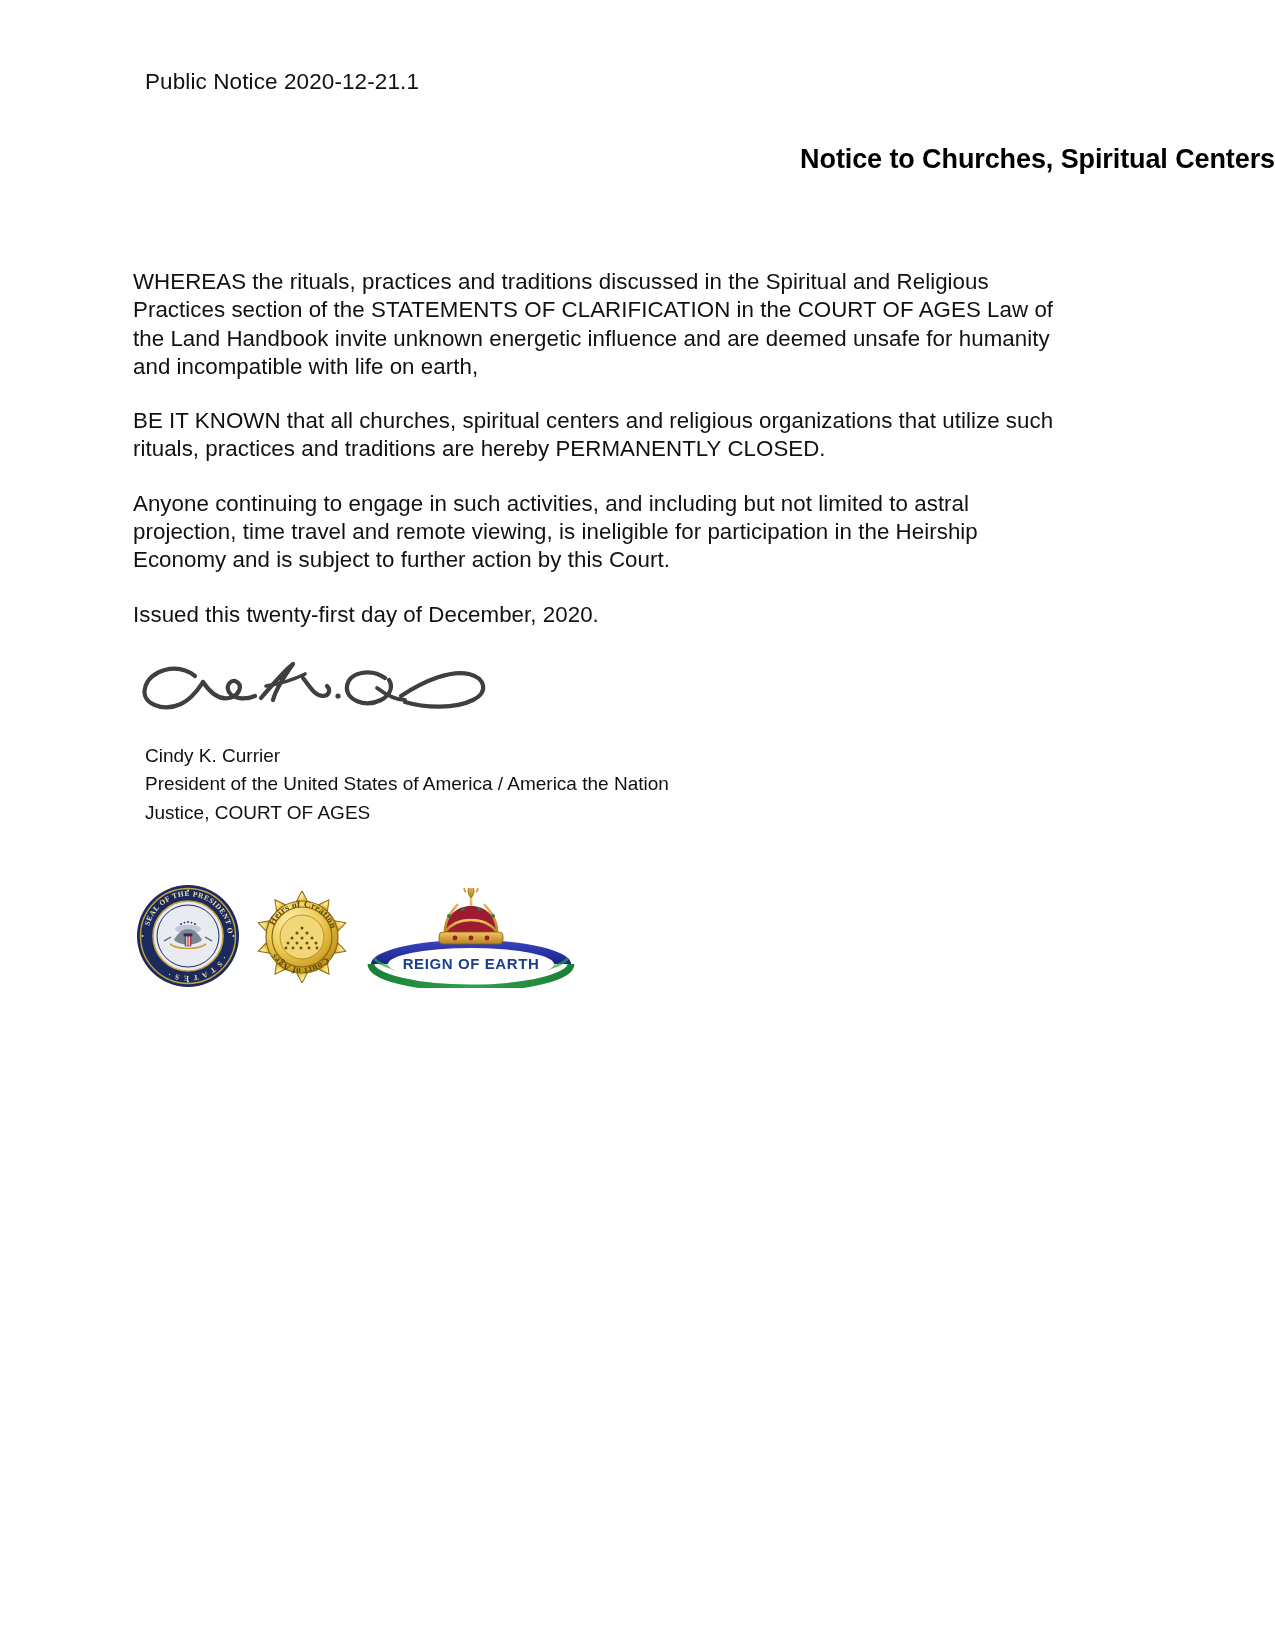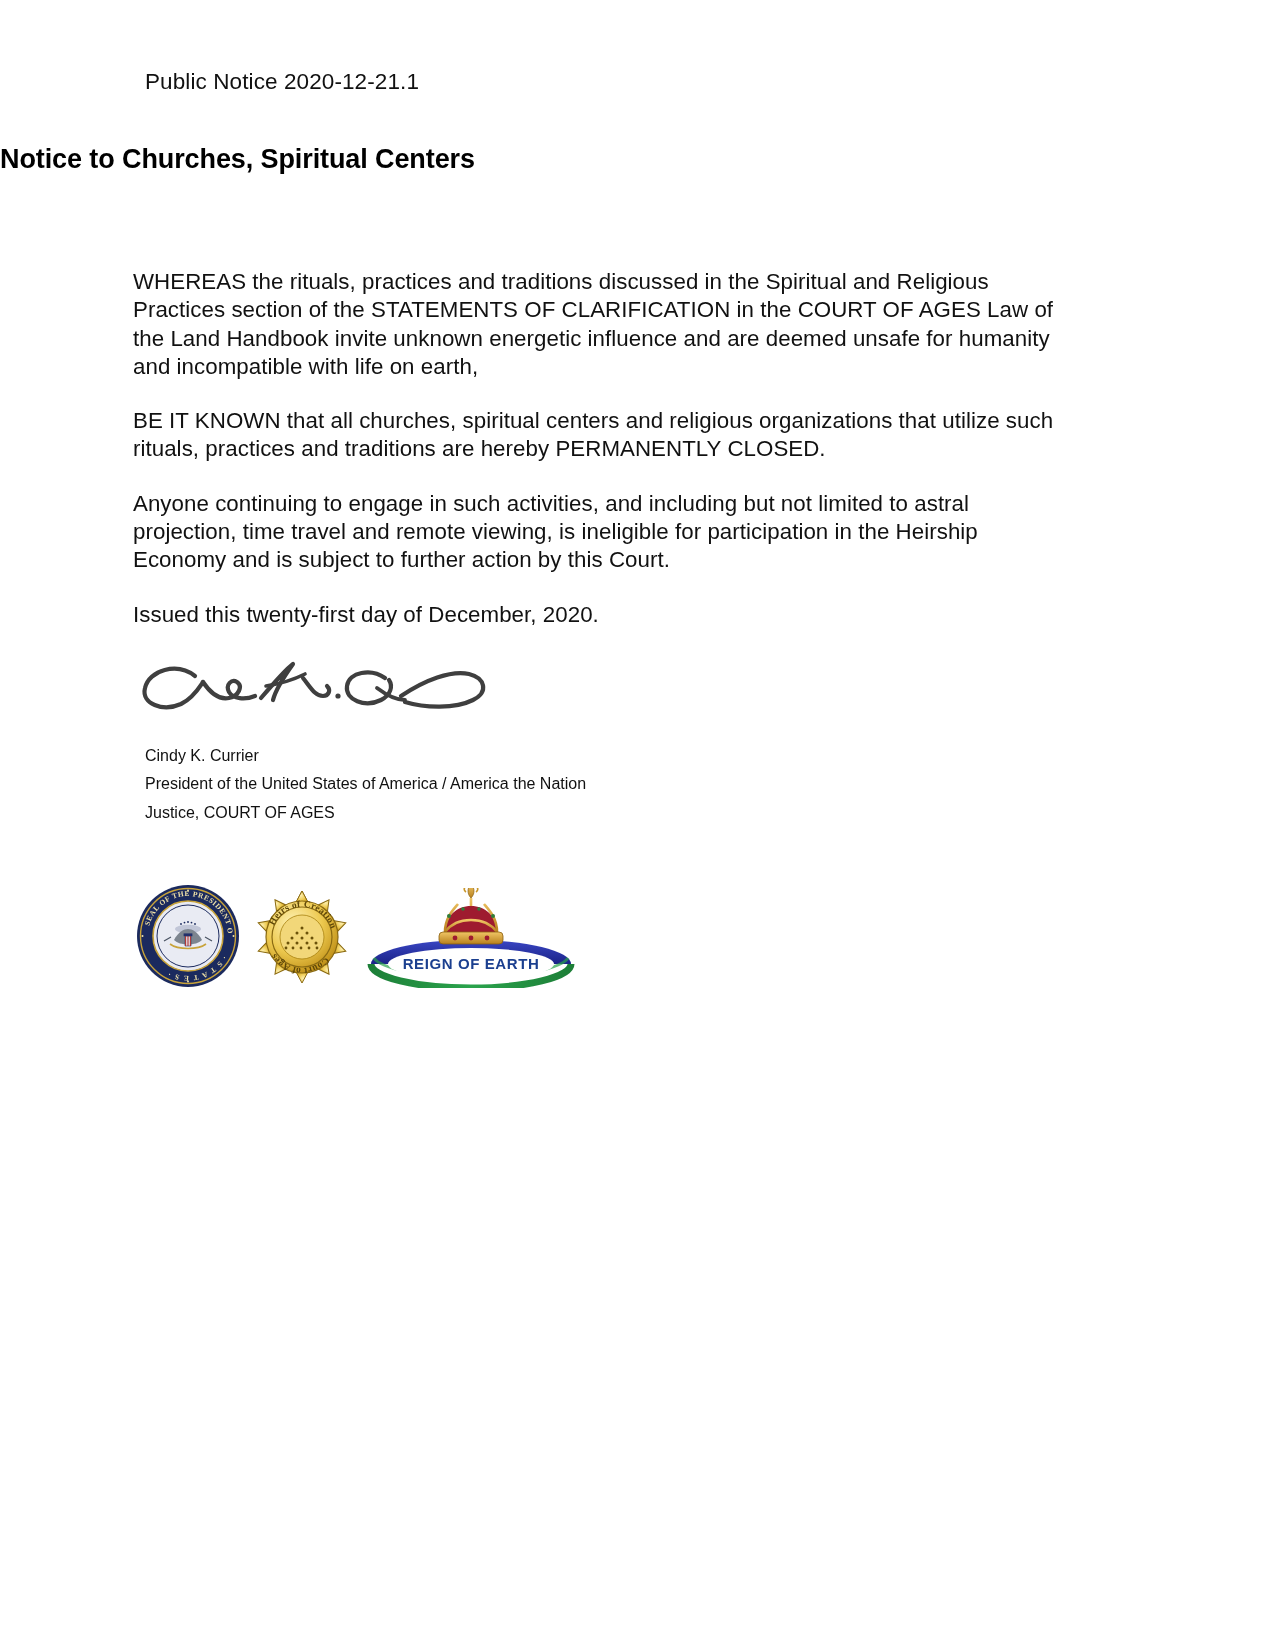--- a/index.html
+++ b/index.html
@@ -30,21 +30,21 @@
     font-size: 22.5px;
     line-height: 1.2;
     letter-spacing: 0.1px;
     color: #111;
   }
   .title-block {
     position: absolute;
     left: 0;
     right: 0;
     top: 142px;
-    text-align: left;
+    text-align: right;
   }
   .title-line {
     font-size: 27px;
     font-weight: bold;
     line-height: 1.32;
     letter-spacing: -0.1px;
     color: #000;
   }
   .body-block {
     position: absolute;
@@ -71,21 +71,21 @@
   }
   .signature svg { display: block; }
 
   .signer-block {
     position: absolute;
     left: 145px;
     top: 742px;
     width: 800px;
   }
   .signer-line {
-    font-size: 16px;
+    font-size: 19px;
     line-height: 28.3px;
     color: #111;
     white-space: nowrap;
   }
 
   .seals {
     position: absolute;
     left: 136px;
     top: 884px;
     display: flex;

